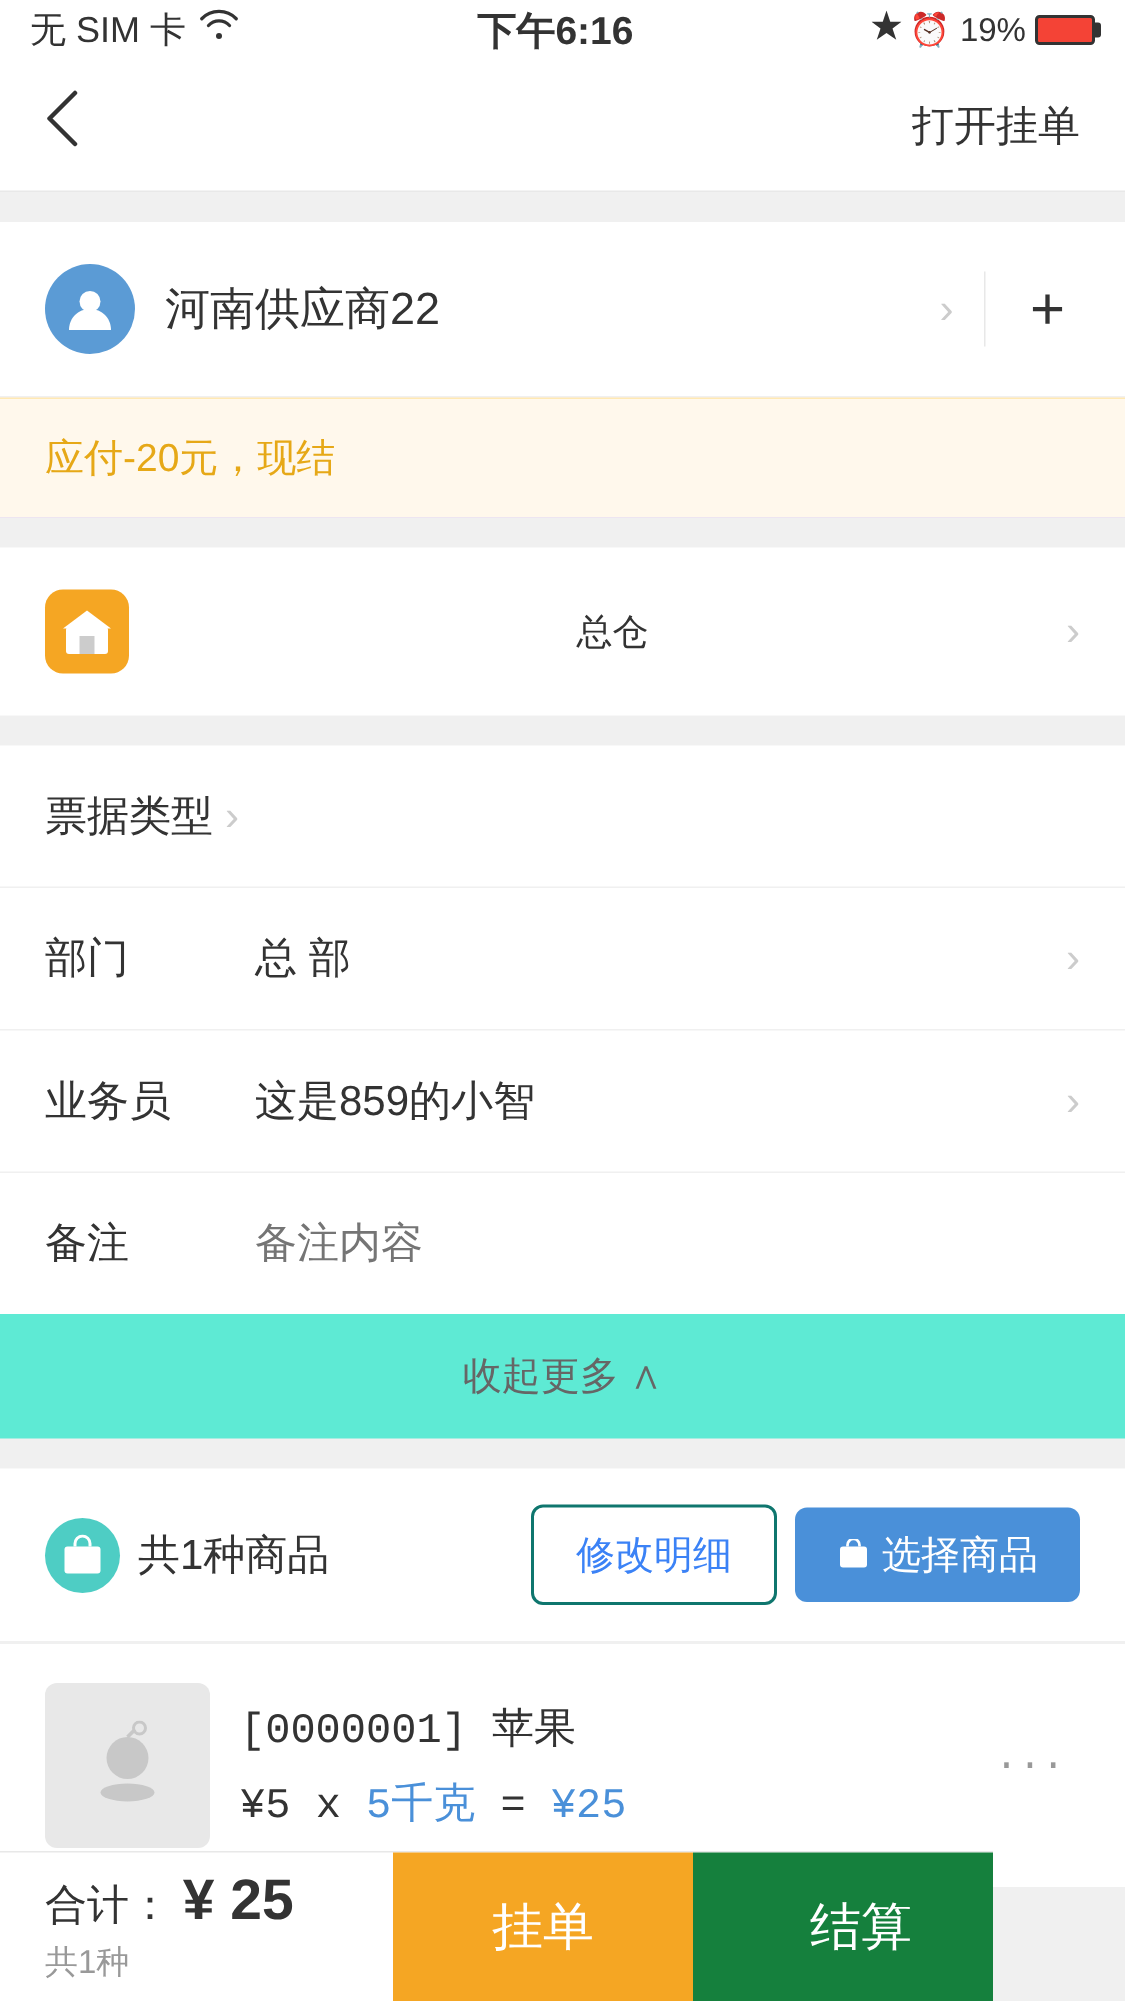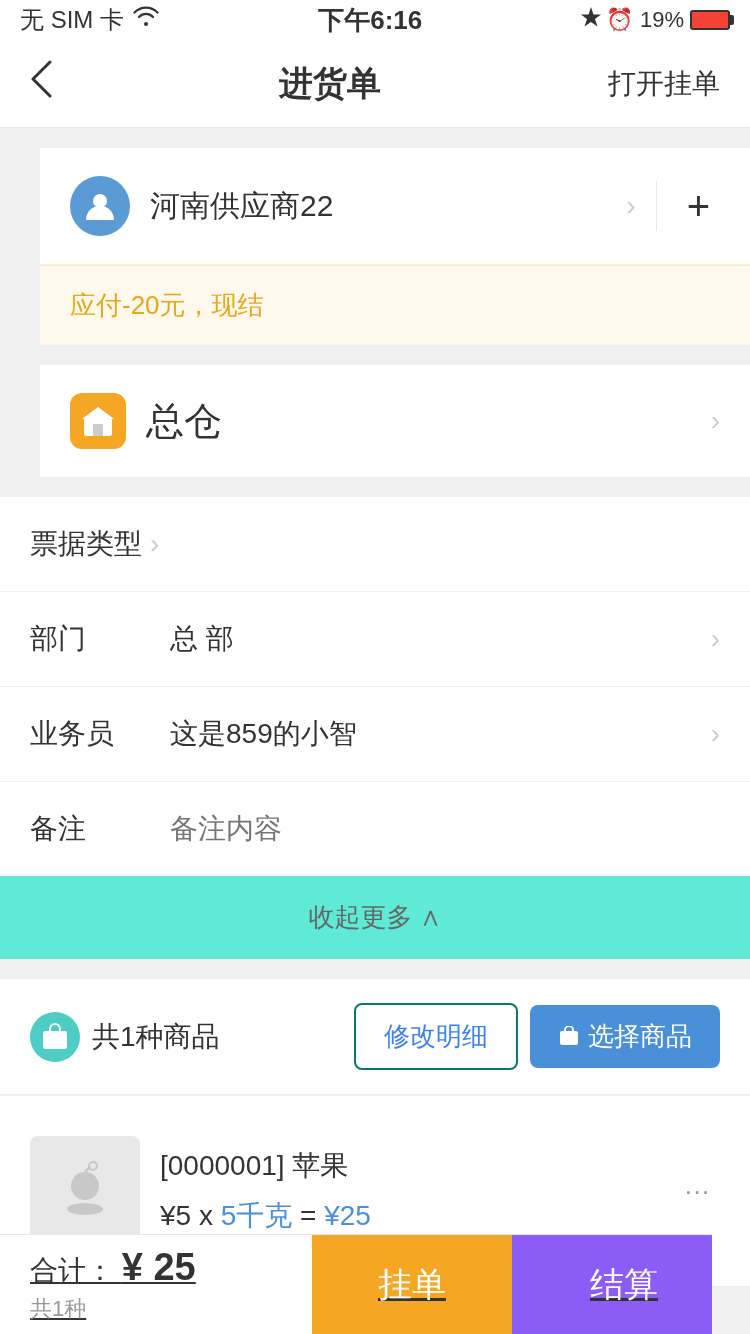--- a/index.html
+++ b/index.html
@@ -71,21 +71,20 @@
     .nav-action {
       font-size: 28px;
       color: #333;
       cursor: pointer;
     }
 
     
     .section {
       background: #c4b5fd;
       margin-top: 20px;
-      margin-left: 40px;
     }
 
     
     .supplier-row {
       display: flex;
       align-items: center;
       padding: 28px 30px;
       background: #fff;
       border-bottom: 1px solid #f0f0f0;
     }
@@ -145,22 +144,23 @@
       border-radius: 12px;
       background: #f5a623;
       display: flex;
       align-items: center;
       justify-content: center;
       margin-right: 20px;
     }
     .warehouse-icon svg { width: 34px; height: 34px; fill: #fff; }
     .warehouse-name {
       flex: 1;
-      font-size: 38px;
-      color: #333;
+      font-size: 24px;
+      color: #333;
+      text-align: center;
     }
 
     
     .form-section {
       background: #fff;
       margin-top: 20px;
     }
     .form-row {
       display: flex;
       align-items: center;
@@ -250,22 +250,23 @@
       align-items: center;
       gap: 8px;
     }
 
     
     .product-item {
       background: #fff;
       margin-top: 2px;
       display: flex;
       align-items: center;
-      padding: 40px 30px;
+      padding: 26px 30px;
       gap: 20px;
+      font-family: Liberation Mono, monospace;
     }
     .product-thumb {
       width: 110px;
       height: 110px;
       background: #e8e8e8;
       border-radius: 8px;
       display: flex;
       align-items: center;
       justify-content: center;
       flex-shrink: 0;
@@ -291,27 +292,26 @@
       font-size: 26px;
       cursor: pointer;
       padding: 4px 10px;
     }
 
     
     .bottom-bar {
       position: fixed;
       bottom: 0;
       left: 0;
-      width: 712px;
+      width: 662px;
       height: 100px;
       display: flex;
       align-items: center;
       background: #fff;
       border-top: 1px solid #e8e8e8;
-      text-decoration: underline;
     }
     .bottom-total {
       flex: 1;
       padding: 0 30px;
     }
     .bottom-total-main {
       font-size: 28px;
       color: #333;
     }
     .bottom-total-main .amount {
@@ -330,21 +330,21 @@
       display: flex;
       align-items: center;
       justify-content: center;
       font-size: 34px;
       color: #fff;
       cursor: pointer;
     }
     .bottom-btn-checkout {
       width: 200px;
       height: 100px;
-      background: #8b5cf6;
+      background: #15803d;
       display: flex;
       align-items: center;
       justify-content: center;
       font-size: 34px;
       color: #fff;
       cursor: pointer;
       padding-left: 24px;
     }
   </style>
 </head>
@@ -373,21 +373,20 @@
     <span class="battery-icon"></span>
   </div>
 </div>
 
 <div class="nav-bar">
   <span class="nav-back">
     <svg width="22" height="38" viewBox="0 0 22 38" fill="none">
       <path d="M20 2L3 19l17 17" stroke="#333" stroke-width="3" stroke-linecap="round" stroke-linejoin="round"></path>
     </svg>
   </span>
-  <span class="nav-title">进货单</span>
   <span class="nav-action">打开挂单</span>
 </div>
 
 <div class="section">
   <div class="supplier-row">
     <div class="supplier-avatar">
       <svg viewBox="0 0 36 36" fill="white">
         <circle cx="18" cy="13" r="7"></circle>
         <path d="M4 32c0-8 6-14 14-14s14 6 14 14"></path>
       </svg>

